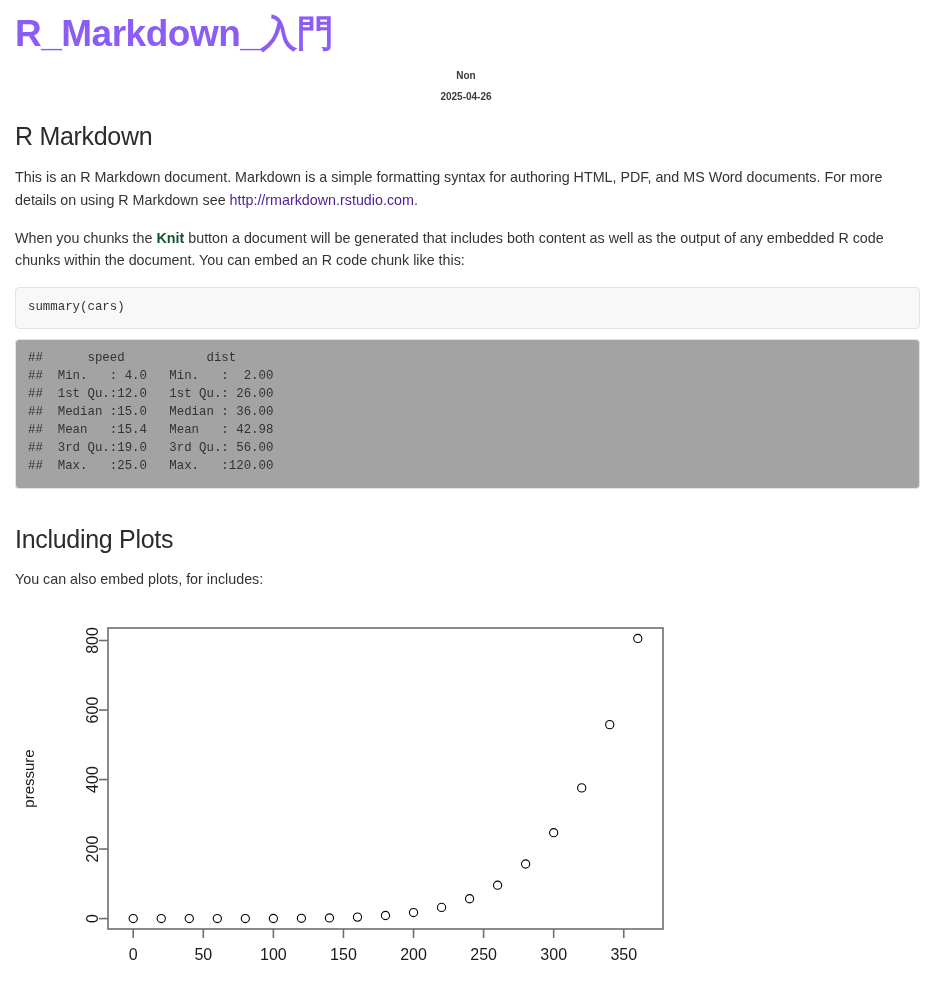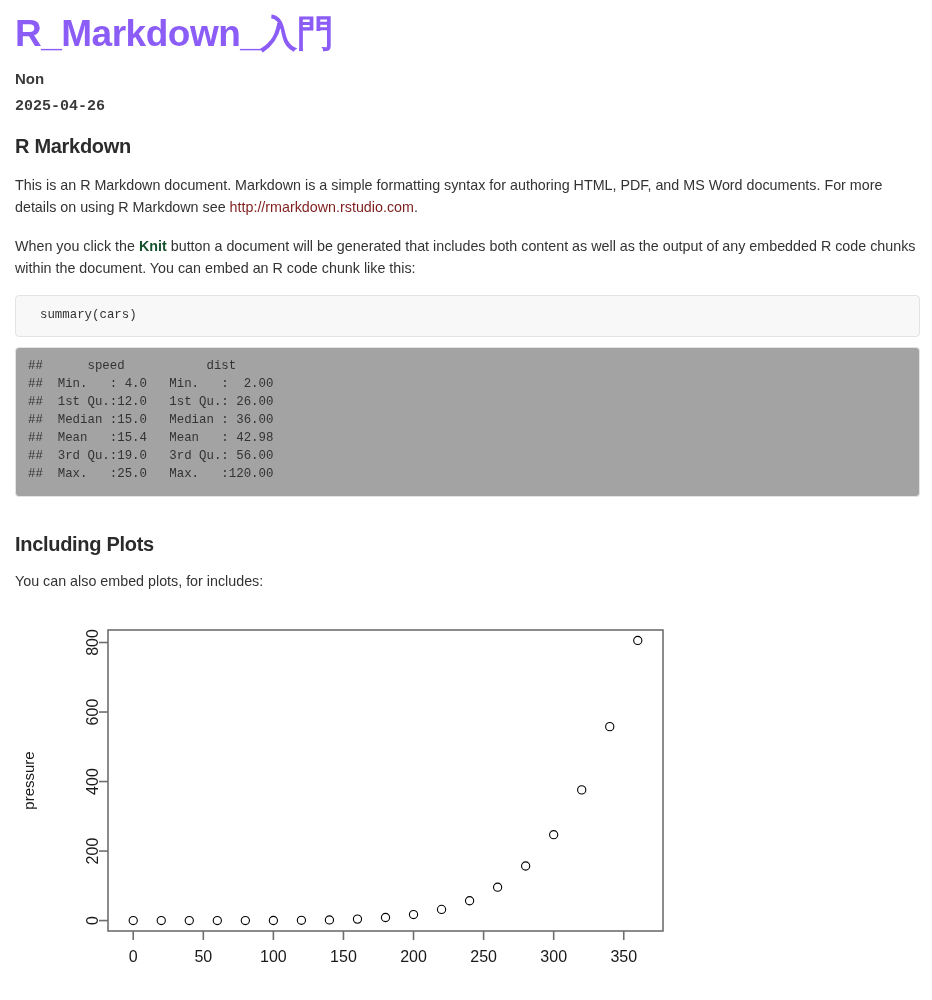--- a/index.html
+++ b/index.html
@@ -22,55 +22,56 @@
   }
   .doc-title {
     font-size: 37px;
     line-height: 1.1;
     font-weight: bold;
     color: #8b5cf6;
     margin: 0 0 14px 0;
     letter-spacing: -0.5px;
   }
   .doc-author, .doc-date {
-    font-size: 15px;
+    font-size: 10px;
     font-weight: bold;
     color: #3a3a3a;
     margin: 0 0 8px 0;
     line-height: 1.35;
+    text-align: center;
   }
-  .doc-date { margin-bottom: 18px; font-family: Liberation Mono, monospace; }
+  .doc-date { margin-bottom: 18px; }
   h1.section {
-    font-size: 20px;
-    font-weight: bold;
+    font-size: 25px;
+    font-weight: normal;
     color: #2b2b2b;
     margin: 14px 0 16px 0;
     line-height: 1.15;
     letter-spacing: -0.3px;
   }
   h1.section.plots { margin-top: 36px; margin-bottom: 14px; }
   p.body {
     font-size: 14.3px;
     line-height: 1.55;
     color: #333333;
     margin: 0 0 16px 0;
     max-width: 905px;
   }
   p.body a {
-    color: #7f1d1d;
+    color: #4c1d95;
     text-decoration: none;
   }
   p.body b { font-weight: bold; color: #14532d; }
 
   pre.chunk-input, pre.chunk-output {
     font-family: "Liberation Mono", monospace;
     font-size: 12.4px;
     line-height: 1.45;
     margin: 0 0 10px 0;
-    padding: 11px 24px;
+    padding: 11px 12px;
     border: 1px solid #e3e3e3;
     border-radius: 4px;
     box-sizing: border-box;
     width: 905px;
     white-space: pre;
     overflow: hidden;
     color: #333333;
   }
   pre.chunk-input {
     background: #f8f8f8;
@@ -94,21 +95,21 @@
 <div class="page">
 
   <div class="doc-title">R_Markdown_入門</div>
   <div class="doc-author">Non</div>
   <div class="doc-date">2025-04-26</div>
 
   <h1 class="section">R Markdown</h1>
 
   <p class="body"><span>This is an R Markdown document. Markdown is a simple formatting syntax for authoring HTML, PDF, and MS Word documents. For more details on using R Markdown see </span><a href="#">http://rmarkdown.rstudio.com</a><span>.</span></p>
 
-  <p class="body"><span>When you click the </span><b>Knit</b><span> button a document will be generated that includes both content as well as the output of any embedded R code chunks within the document. You can embed an R code chunk like this:</span></p>
+  <p class="body"><span>When you chunks the </span><b>Knit</b><span> button a document will be generated that includes both content as well as the output of any embedded R code chunks within the document. You can embed an R code chunk like this:</span></p>
 
   <pre class="chunk-input">summary(cars)</pre>
   <pre class="chunk-output">##      speed           dist       
 ##  Min.   : 4.0   Min.   :  2.00  
 ##  1st Qu.:12.0   1st Qu.: 26.00  
 ##  Median :15.0   Median : 36.00  
 ##  Mean   :15.4   Mean   : 42.98  
 ##  3rd Qu.:19.0   3rd Qu.: 56.00  
 ##  Max.   :25.0   Max.   :120.00  </pre>
 

